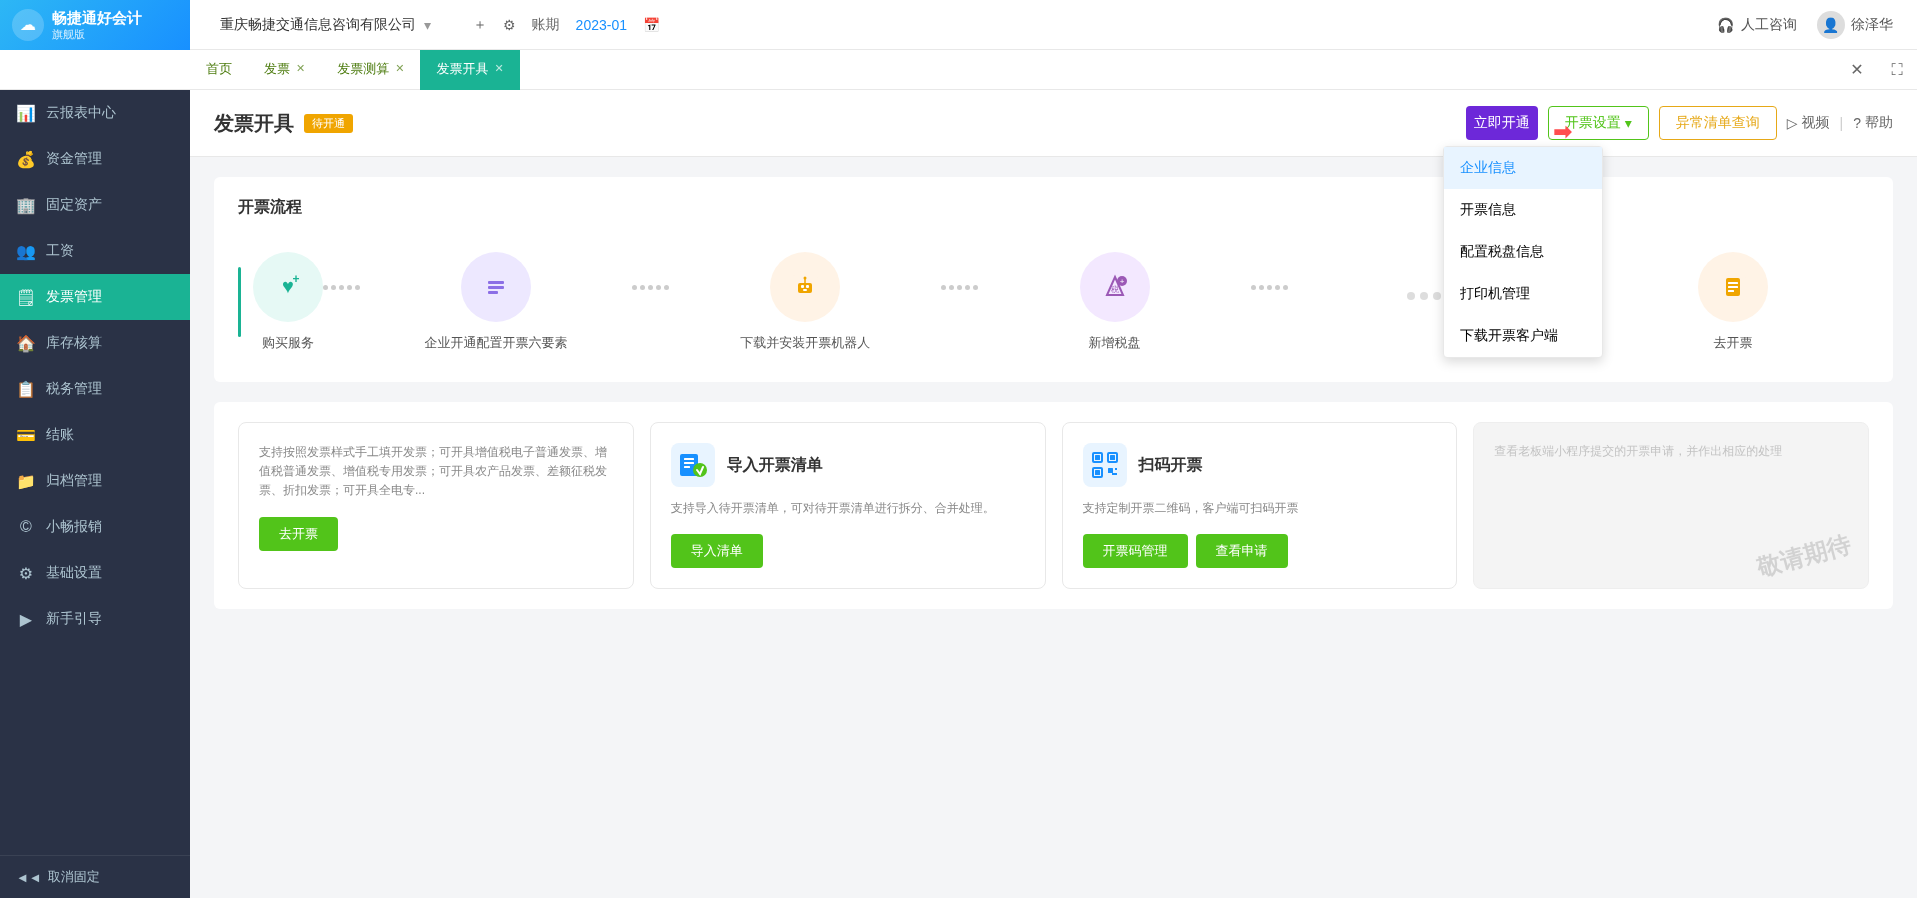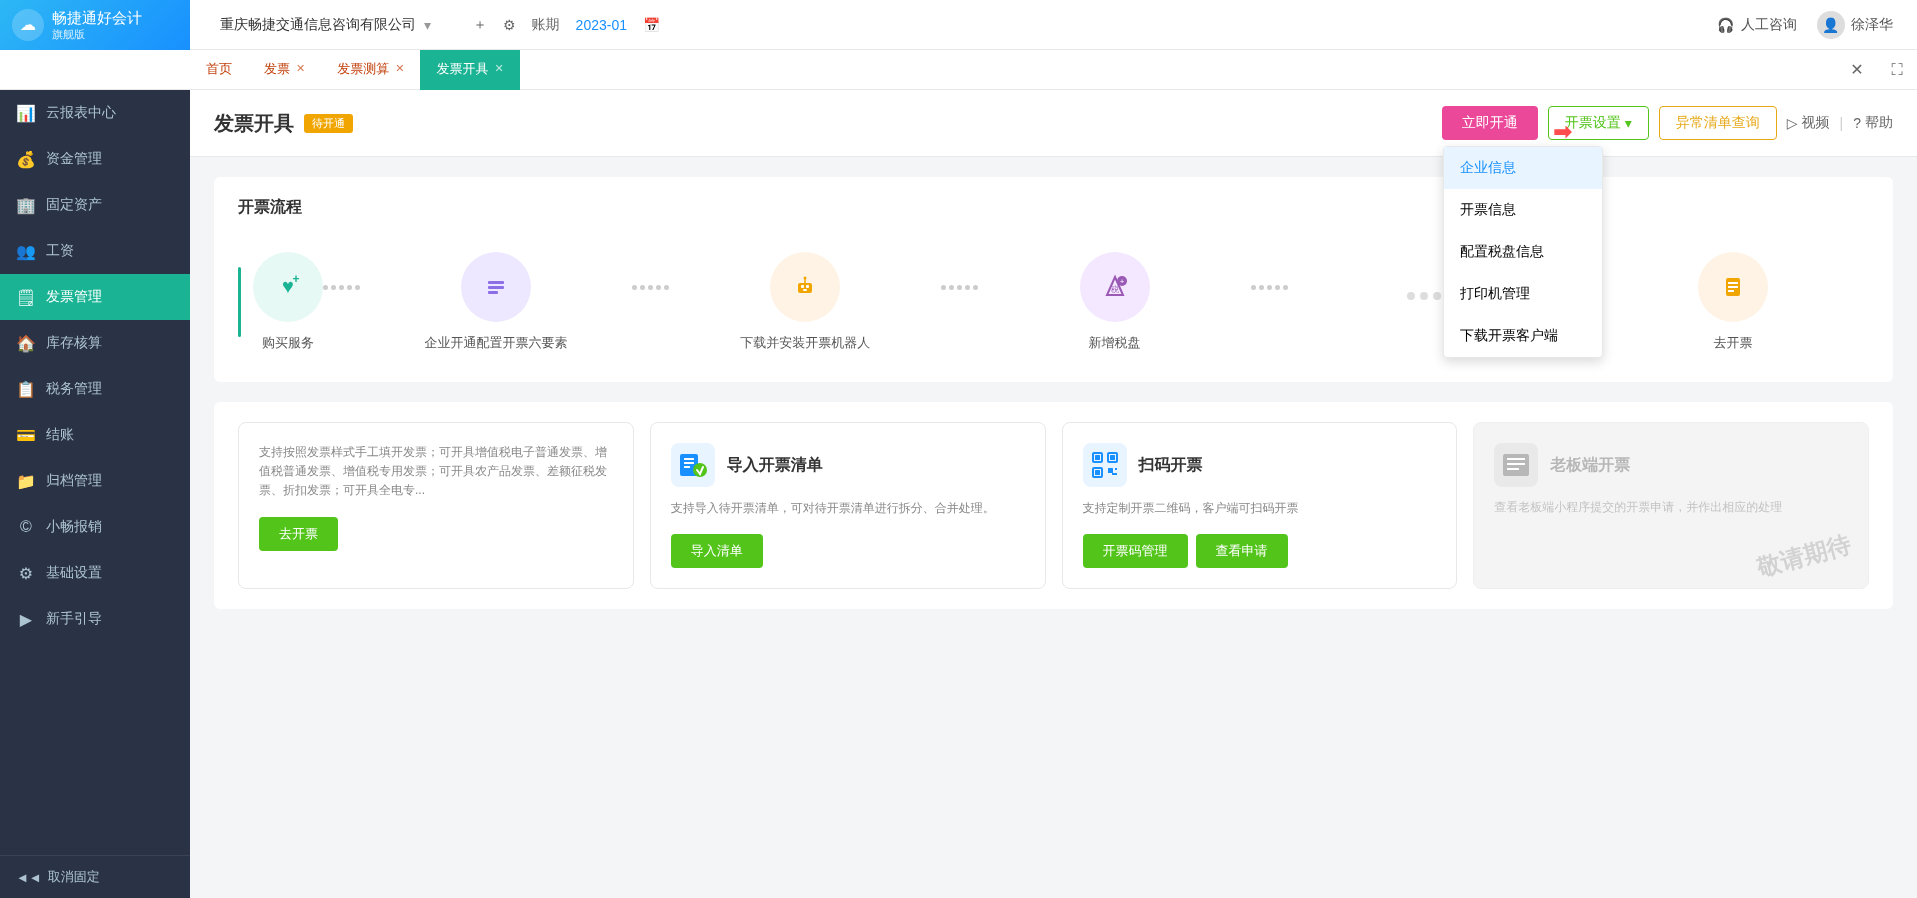--- a/index.html
+++ b/index.html
@@ -34,21 +34,21 @@
       justify-content: center;
       margin-right: 8px;
       color: #fff;
       font-size: 16px;
     }
     .logo-text {
       color: #fff;
       font-size: 13px;
       line-height: 1.3;
     }
-    .logo-text .main { font-size: 15px; font-weight: normal; }
+    .logo-text .main { font-size: 15px; font-weight: bold; }
     .logo-text .sub { font-size: 11px; opacity: 0.8; }
     .header-company {
       display: flex;
       align-items: center;
       padding: 0 30px;
       gap: 8px;
       color: #333;
       font-size: 14px;
       cursor: pointer;
     }
@@ -108,21 +108,21 @@
       padding-left: 190px;
     }
     .tab-item {
       height: 40px;
       padding: 0 16px;
       display: flex;
       align-items: center;
       gap: 6px;
       cursor: pointer;
       font-size: 13px;
-      color: #c2410c;
+      color: #4d7c0f;
       border-bottom: 2px solid transparent;
       white-space: nowrap;
     }
     .tab-item.active {
       color: #fff;
       background: #1ab394;
       border-bottom: 2px solid #1ab394;
     }
     .tab-item .close-btn {
       font-size: 11px;
@@ -218,24 +218,24 @@
       padding: 2px 8px;
       border-radius: 3px;
     }
     .page-actions {
       display: flex;
       align-items: center;
       gap: 10px;
       position: relative;
     }
     .btn-primary {
-      background: #ec4899;
+      background: #6d28d9;
       color: #fff;
       border: none;
-      padding: 8px 20px;
+      padding: 8px 8px;
       border-radius: 4px;
       cursor: pointer;
       font-size: 14px;
       font-weight: 500;
     }
     .btn-outline-green {
       background: #fff;
       color: #52c41a;
       border: 1.5px solid #52c41a;
       padding: 7px 16px;
@@ -789,31 +789,20 @@
               <span class="method-title">扫码开票</span>
             </div>
             <div class="method-desc">支持定制开票二维码，客户端可扫码开票</div>
             <div style="display:flex;gap:8px;">
               <button class="method-btn">开票码管理</button>
               <button class="method-btn">查看申请</button>
             </div>
           </div>
 
           <div class="method-card disabled" style="background:#f0f0f0;position:relative;overflow:hidden;">
-            <div class="method-card-header">
-              <div class="method-icon" style="background:#e0e0e0;">
-                <svg width="30" height="30" viewBox="0 0 30 30">
-                  <rect x="2" y="4" width="26" height="22" rx="2" fill="#999"></rect>
-                  <rect x="6" y="8" width="18" height="2" rx="0.5" fill="white"></rect>
-                  <rect x="6" y="13" width="18" height="2" rx="0.5" fill="white"></rect>
-                  <rect x="6" y="18" width="12" height="2" rx="0.5" fill="white"></rect>
-                </svg>
-              </div>
-              <span class="method-title" style="color:#999;">老板端开票</span>
-            </div>
             <div class="method-desc" style="color:#aaa;font-family:Liberation Mono, monospace;">查看老板端小程序提交的开票申请，并作出相应的处理</div>
             <div class="overlay-text">敬请期待</div>
           </div>
 
         </div>
       </div>
 
     </div>
   </div>
 </div>

